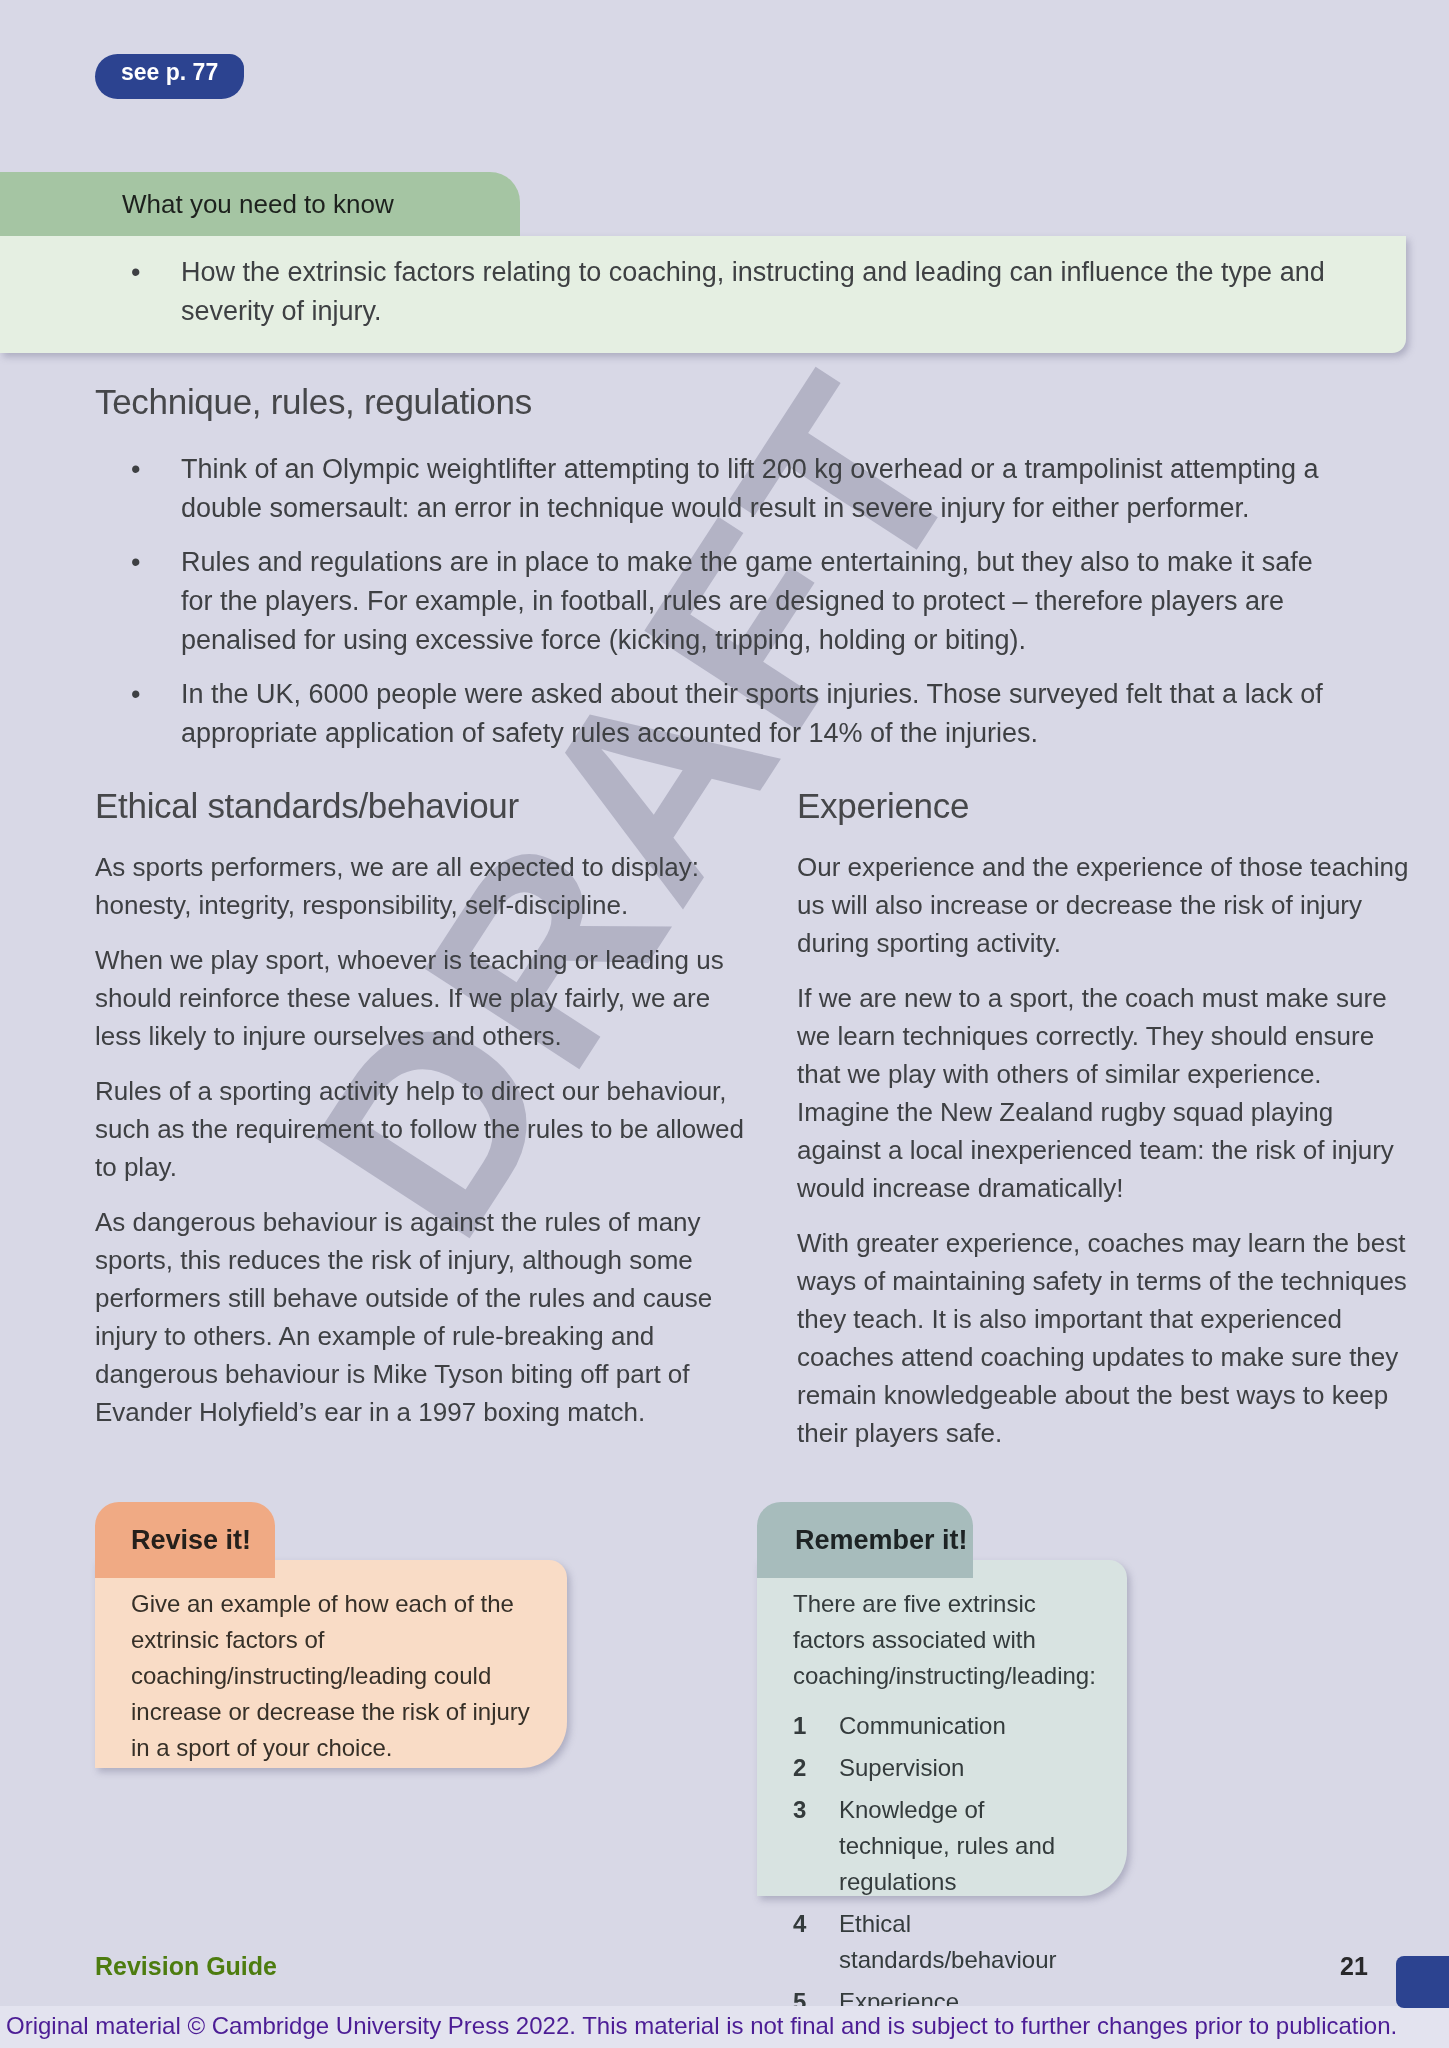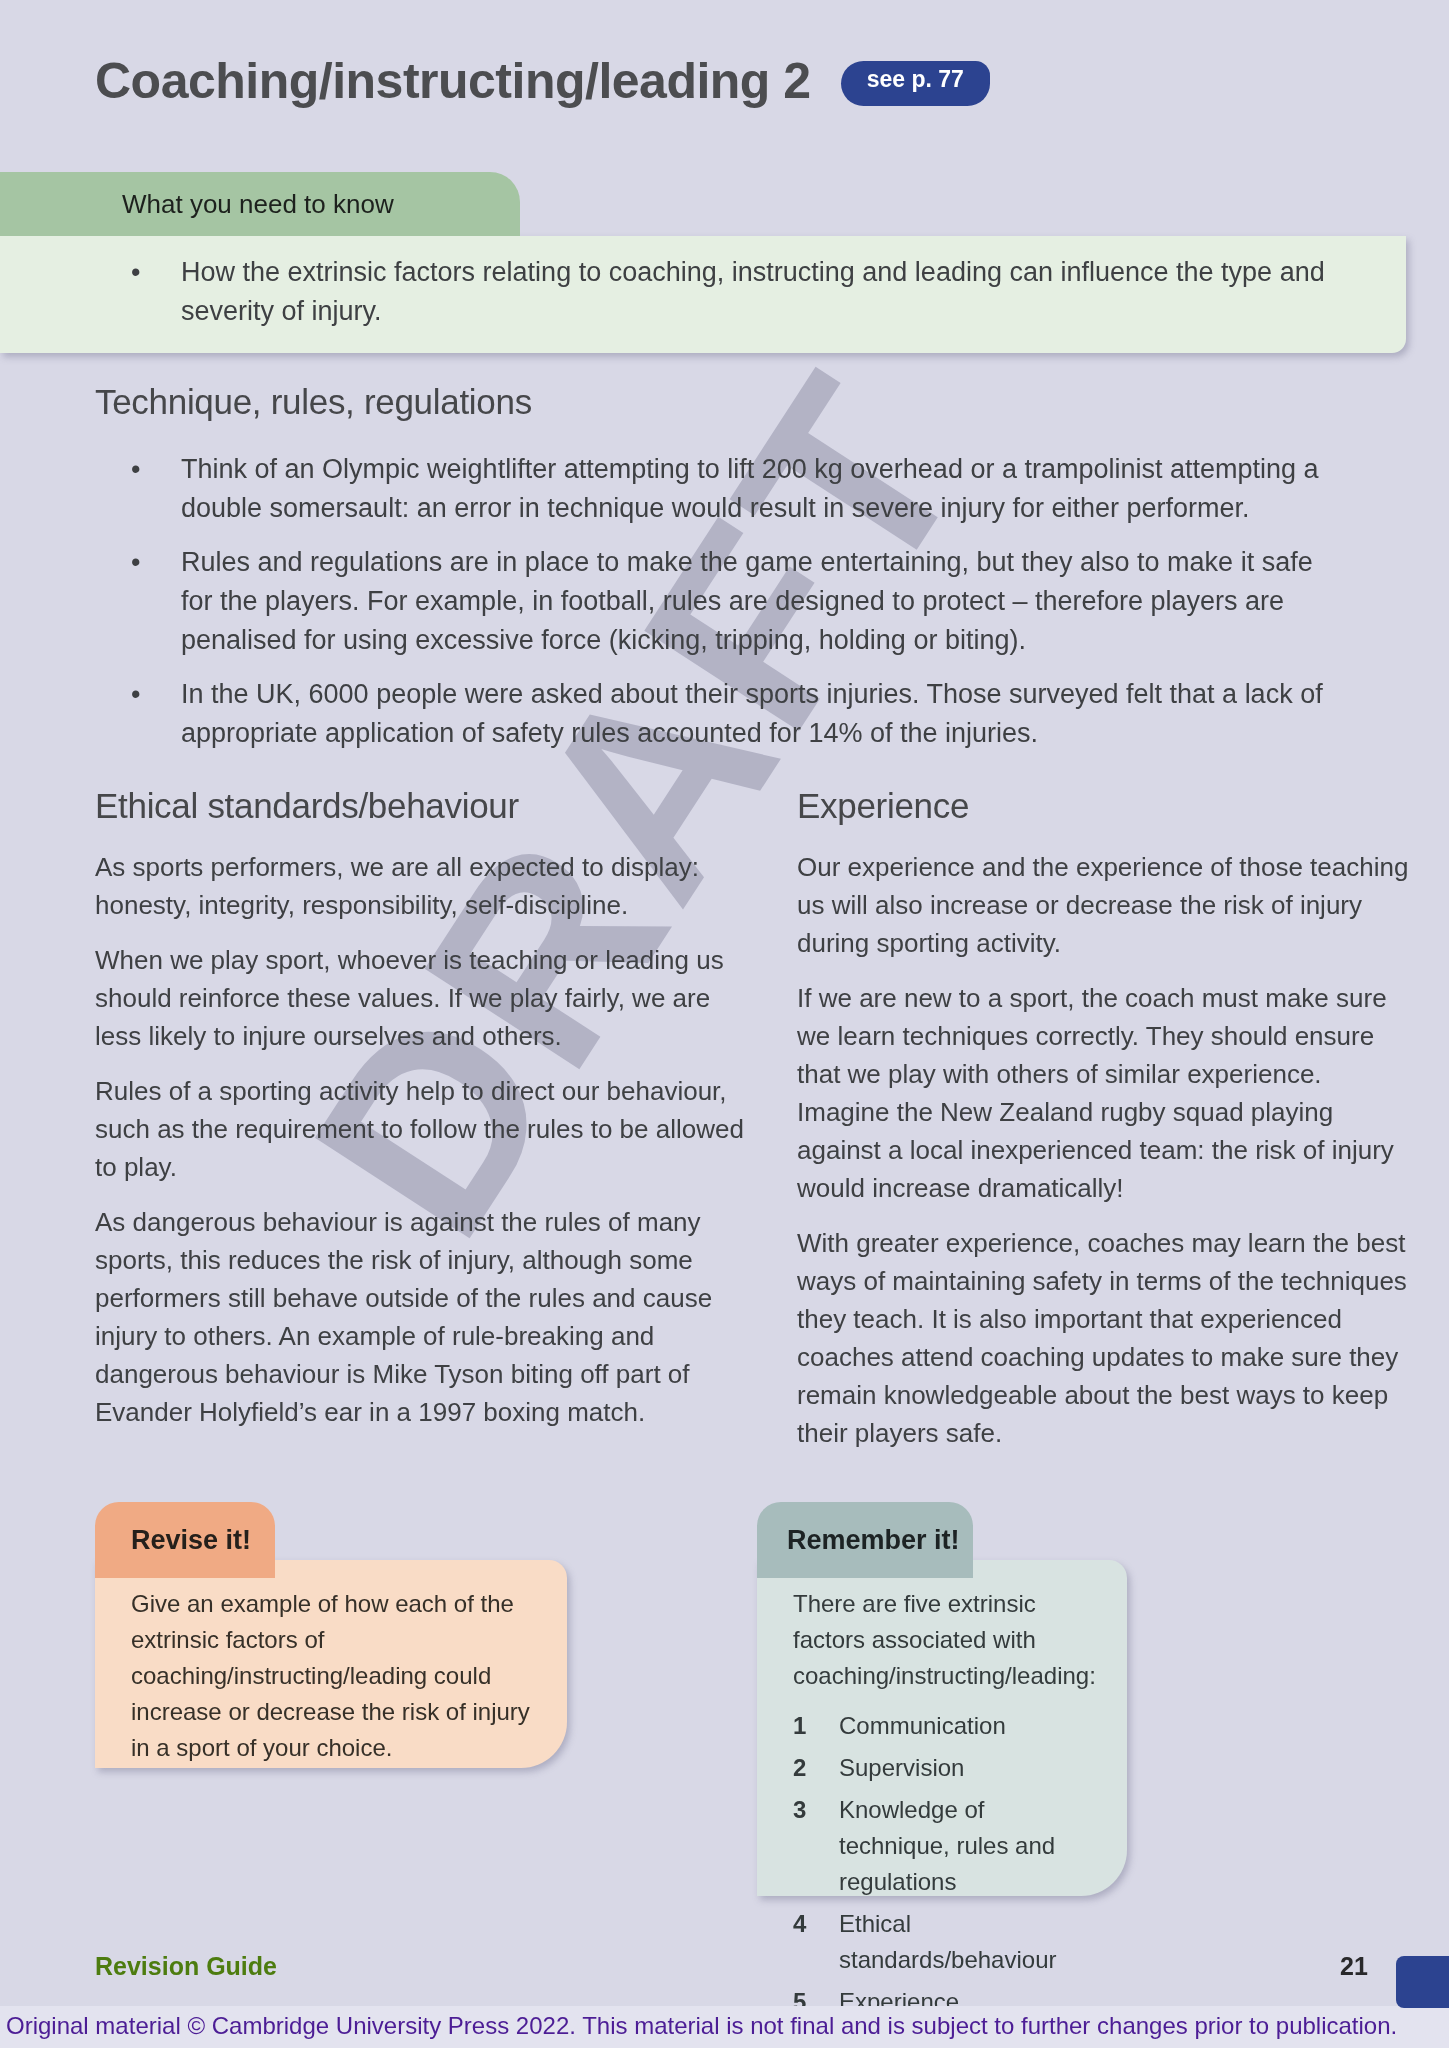--- a/index.html
+++ b/index.html
@@ -61,21 +61,21 @@
   .columns h2{margin-bottom:22px;}
   .columns p{margin:0 0 17px;font-size:26px;line-height:38px;}
 
   
   .box-tab{
     position:absolute;top:1502px;height:76px;z-index:2;box-sizing:border-box;
     display:flex;align-items:center;border-radius:24px 24px 0 0;
     font-size:27px;font-weight:700;
   }
   .revise-tab{left:95px;width:180px;padding-left:36px;background:var(--orange-tab,#f0aa84);color:#25201b;}
-  .remember-tab{left:757px;width:216px;padding-left:30px;background:var(--teal-tab,#a7bcbc);color:#1d2324;}
+  .remember-tab{left:757px;width:216px;padding-left:38px;background:var(--teal-tab,#a7bcbc);color:#1d2324;}
   .box-body{
     position:absolute;top:1560px;z-index:1;box-sizing:border-box;
     border-radius:0 18px 46px 0;
     box-shadow:3px 4px 7px rgba(110,110,140,.4);
     padding:26px 28px 24px 36px;
     font-size:24px;line-height:36px;
   }
   .revise-body{left:95px;width:472px;height:208px;background:var(--orange-panel,#f9dcc6);color:#363028;}
   .remember-body{left:757px;width:370px;height:336px;background:var(--teal-panel,#d8e3e1);color:#343b3c;}
   .remember-body p{margin:0 0 14px;}
@@ -89,21 +89,20 @@
   .corner-tab{position:absolute;left:1396px;top:1956px;width:53px;height:52px;background:var(--navy,#2c4390);border-radius:8px 0 0 8px;z-index:2;}
   .imprint-band{left:0;top:2006px;width:1449px;height:42px;background:#e3e3ef;z-index:1;}
   .imprint{left:6px;top:2012px;width:1440px;font-size:24px;color:#4c1d95;z-index:2;white-space:nowrap;}
 </style>
 </head>
 <body>
 
 <div class="watermark">DRAFT</div>
 
 <header class="layer masthead">
-  <h1>Coaching/instructing/leading 2</h1>
   <span class="badge">see p. 77</span>
 </header>
 
 <div class="layer wyntk-tab">
   <span>What you need to know</span>
 </div>
 <div class="layer wyntk-panel">
   <ul class="bullets">
     <li>How the extrinsic factors relating to coaching, instructing and leading can influence the type and severity of injury.</li>
   </ul>

